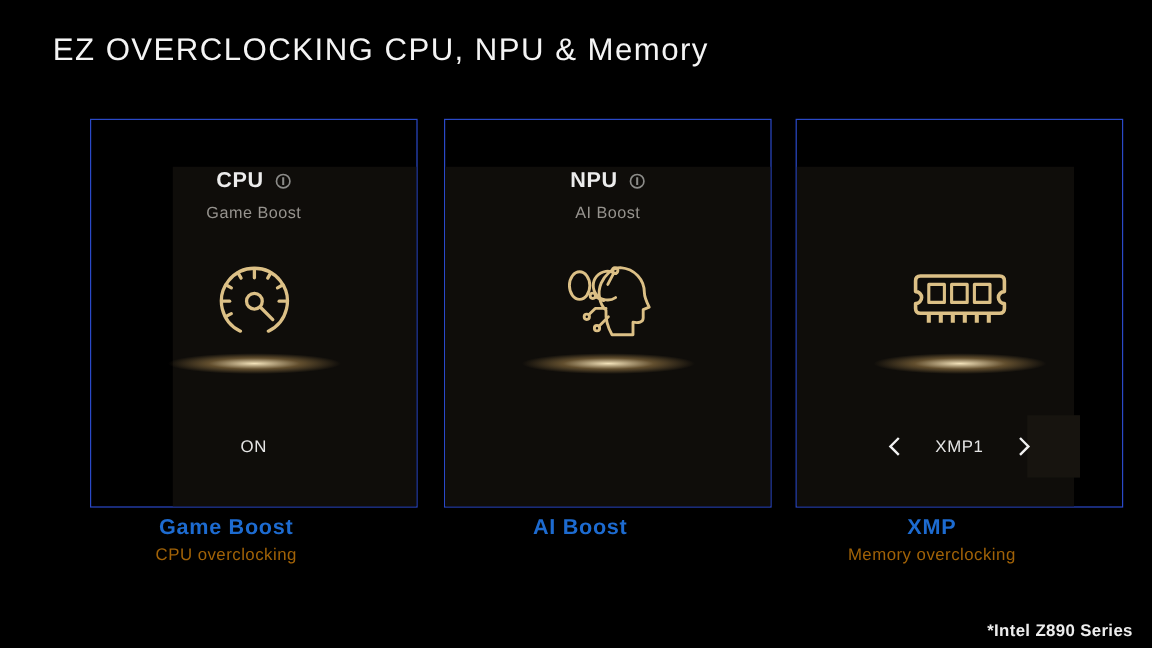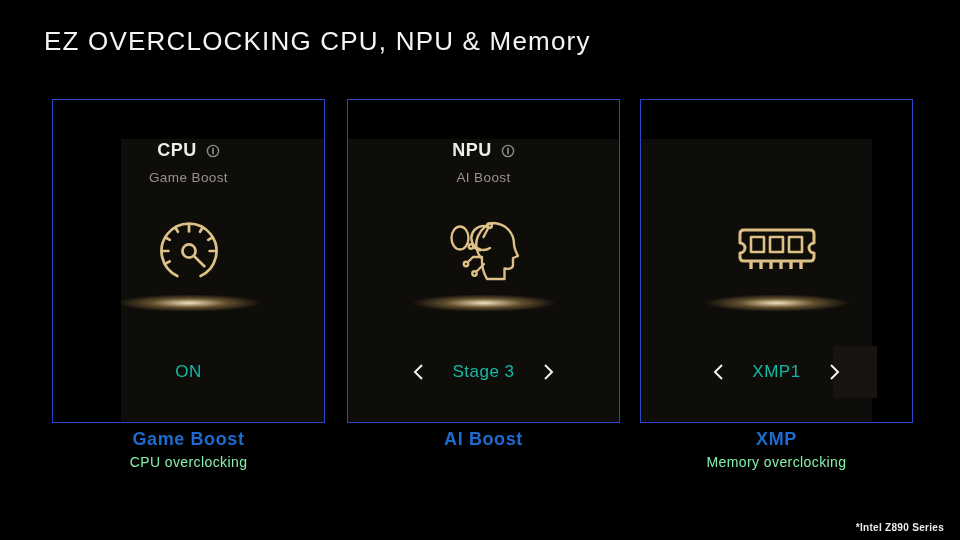--- a/index.html
+++ b/index.html
@@ -10,21 +10,21 @@
   }
   
   .slide-title{
     position:absolute;left:44px;top:26px;
     font-size:26px;font-weight:400;letter-spacing:1.2px;color:#f4f4f4;
     white-space:nowrap;
   }
   
   .panel{
     position:absolute;top:99px;width:273px;height:324px;
-    border:1px solid #2a49c8;background:#000;box-sizing:border-box;
+    border:1px solid #2a49c8;background:#000;box-sizing:border-box;margin-left:23px;
   }
   #panel-cpu{left:52px}
   #panel-npu{left:347px}
   #panel-memory{left:640px}
   .screen{position:absolute;top:39px;bottom:0;background:#0f0d0a}
   #panel-cpu .screen{left:68px;right:0}
   #panel-npu .screen{left:0;right:0}
   #panel-memory .screen{left:0;right:40px}
   .hl-box{position:absolute;top:246px;left:192px;width:44px;height:52px;background:#17140f}
 
@@ -43,34 +43,34 @@
   }
   .glow{
     position:absolute;top:191px;left:50%;transform:translateX(-50%);
     width:200px;height:24px;
     background:radial-gradient(ellipse 50% 50% at 50% 50%,
       rgba(255,238,196,.95) 0%, rgba(199,158,90,.45) 38%, rgba(0,0,0,0) 72%);
   }
   .control{
     position:absolute;top:252px;left:0;right:0;height:40px;
     display:flex;justify-content:center;align-items:center;gap:27px;
-    font-size:17px;font-weight:500;color:#14b8a6;letter-spacing:.5px;
+    font-size:14px;font-weight:500;color:#e5e5e5;letter-spacing:.5px;
   }
   .chev{display:flex;align-items:center;justify-content:center;width:14px;height:22px;cursor:pointer}
 
   
   .caption{position:absolute;top:429px;width:273px;text-align:center}
   #cap-cpu{left:52px} #cap-npu{left:347px} #cap-memory{left:640px}
   .cap-t{font-size:18px;font-weight:700;color:#1d6bd0;letter-spacing:.6px}
-  .cap-s{font-size:14px;color:#86efac;margin-top:4px;letter-spacing:.4px}
+  .cap-s{font-size:14px;color:#a16207;margin-top:4px;letter-spacing:.4px}
 
   
   .footnote{
     position:absolute;right:16px;bottom:7px;
-    font-size:10px;font-weight:600;color:#ececec;letter-spacing:.3px;
+    font-size:14px;font-weight:600;color:#ececec;letter-spacing:.3px;
   }
   svg{display:block}
 </style>
 </head>
 <body>
 
 <div class="slide-title">EZ OVERCLOCKING CPU, NPU &amp; Memory</div>
 
 <div class="panel" id="panel-cpu">
   <div class="screen"></div>
@@ -130,33 +130,20 @@
         <path d="M38 46 L29 46 L24.5 50.5"></path>
           <circle cx="22" cy="53" r="2.2"></circle>
         <path d="M40 53 L33 60"></path>
           <circle cx="30.5" cy="62.5" r="2.2"></circle>
         <path d="M36 39.5 L29.5 36.5"></path>
           <circle cx="27" cy="35.5" r="2.2"></circle>
       </svg>
     </span>
   </div>
   <div class="glow"></div>
-  <div class="control">
-    <span class="chev">
-      <svg width="11" height="18" viewBox="0 0 11 18">
-          <path d="M9 2 L2 9 L9 16" fill="none" stroke="#f0f0f0" stroke-width="2"></path>
-        </svg>
-    </span>
-    <span>Stage 3</span>
-    <span class="chev">
-      <svg width="11" height="18" viewBox="0 0 11 18">
-          <path d="M2 2 L9 9 L2 16" fill="none" stroke="#f0f0f0" stroke-width="2"></path>
-        </svg>
-    </span>
-  </div>
 </div>
 
 <div class="panel" id="panel-memory">
   <div class="screen"></div>
   <div class="hl-box"></div>
   <div class="icon-row">
     <span>
       <svg width="86" height="58" viewBox="0 0 86 52" fill="none" stroke="#dcc086" stroke-width="3" stroke-linejoin="round">
         <path d="M10 5 H76 Q80 5 80 9 V18 A5 5 0 0 0 80 28 V32 Q80 36 76 36 H10 Q6 36 6 32 V28 A5 5 0 0 0 6 18 V9 Q6 5 10 5 Z"></path>
         <rect x="17" y="12" width="13" height="15" stroke-width="2.6"></rect>

